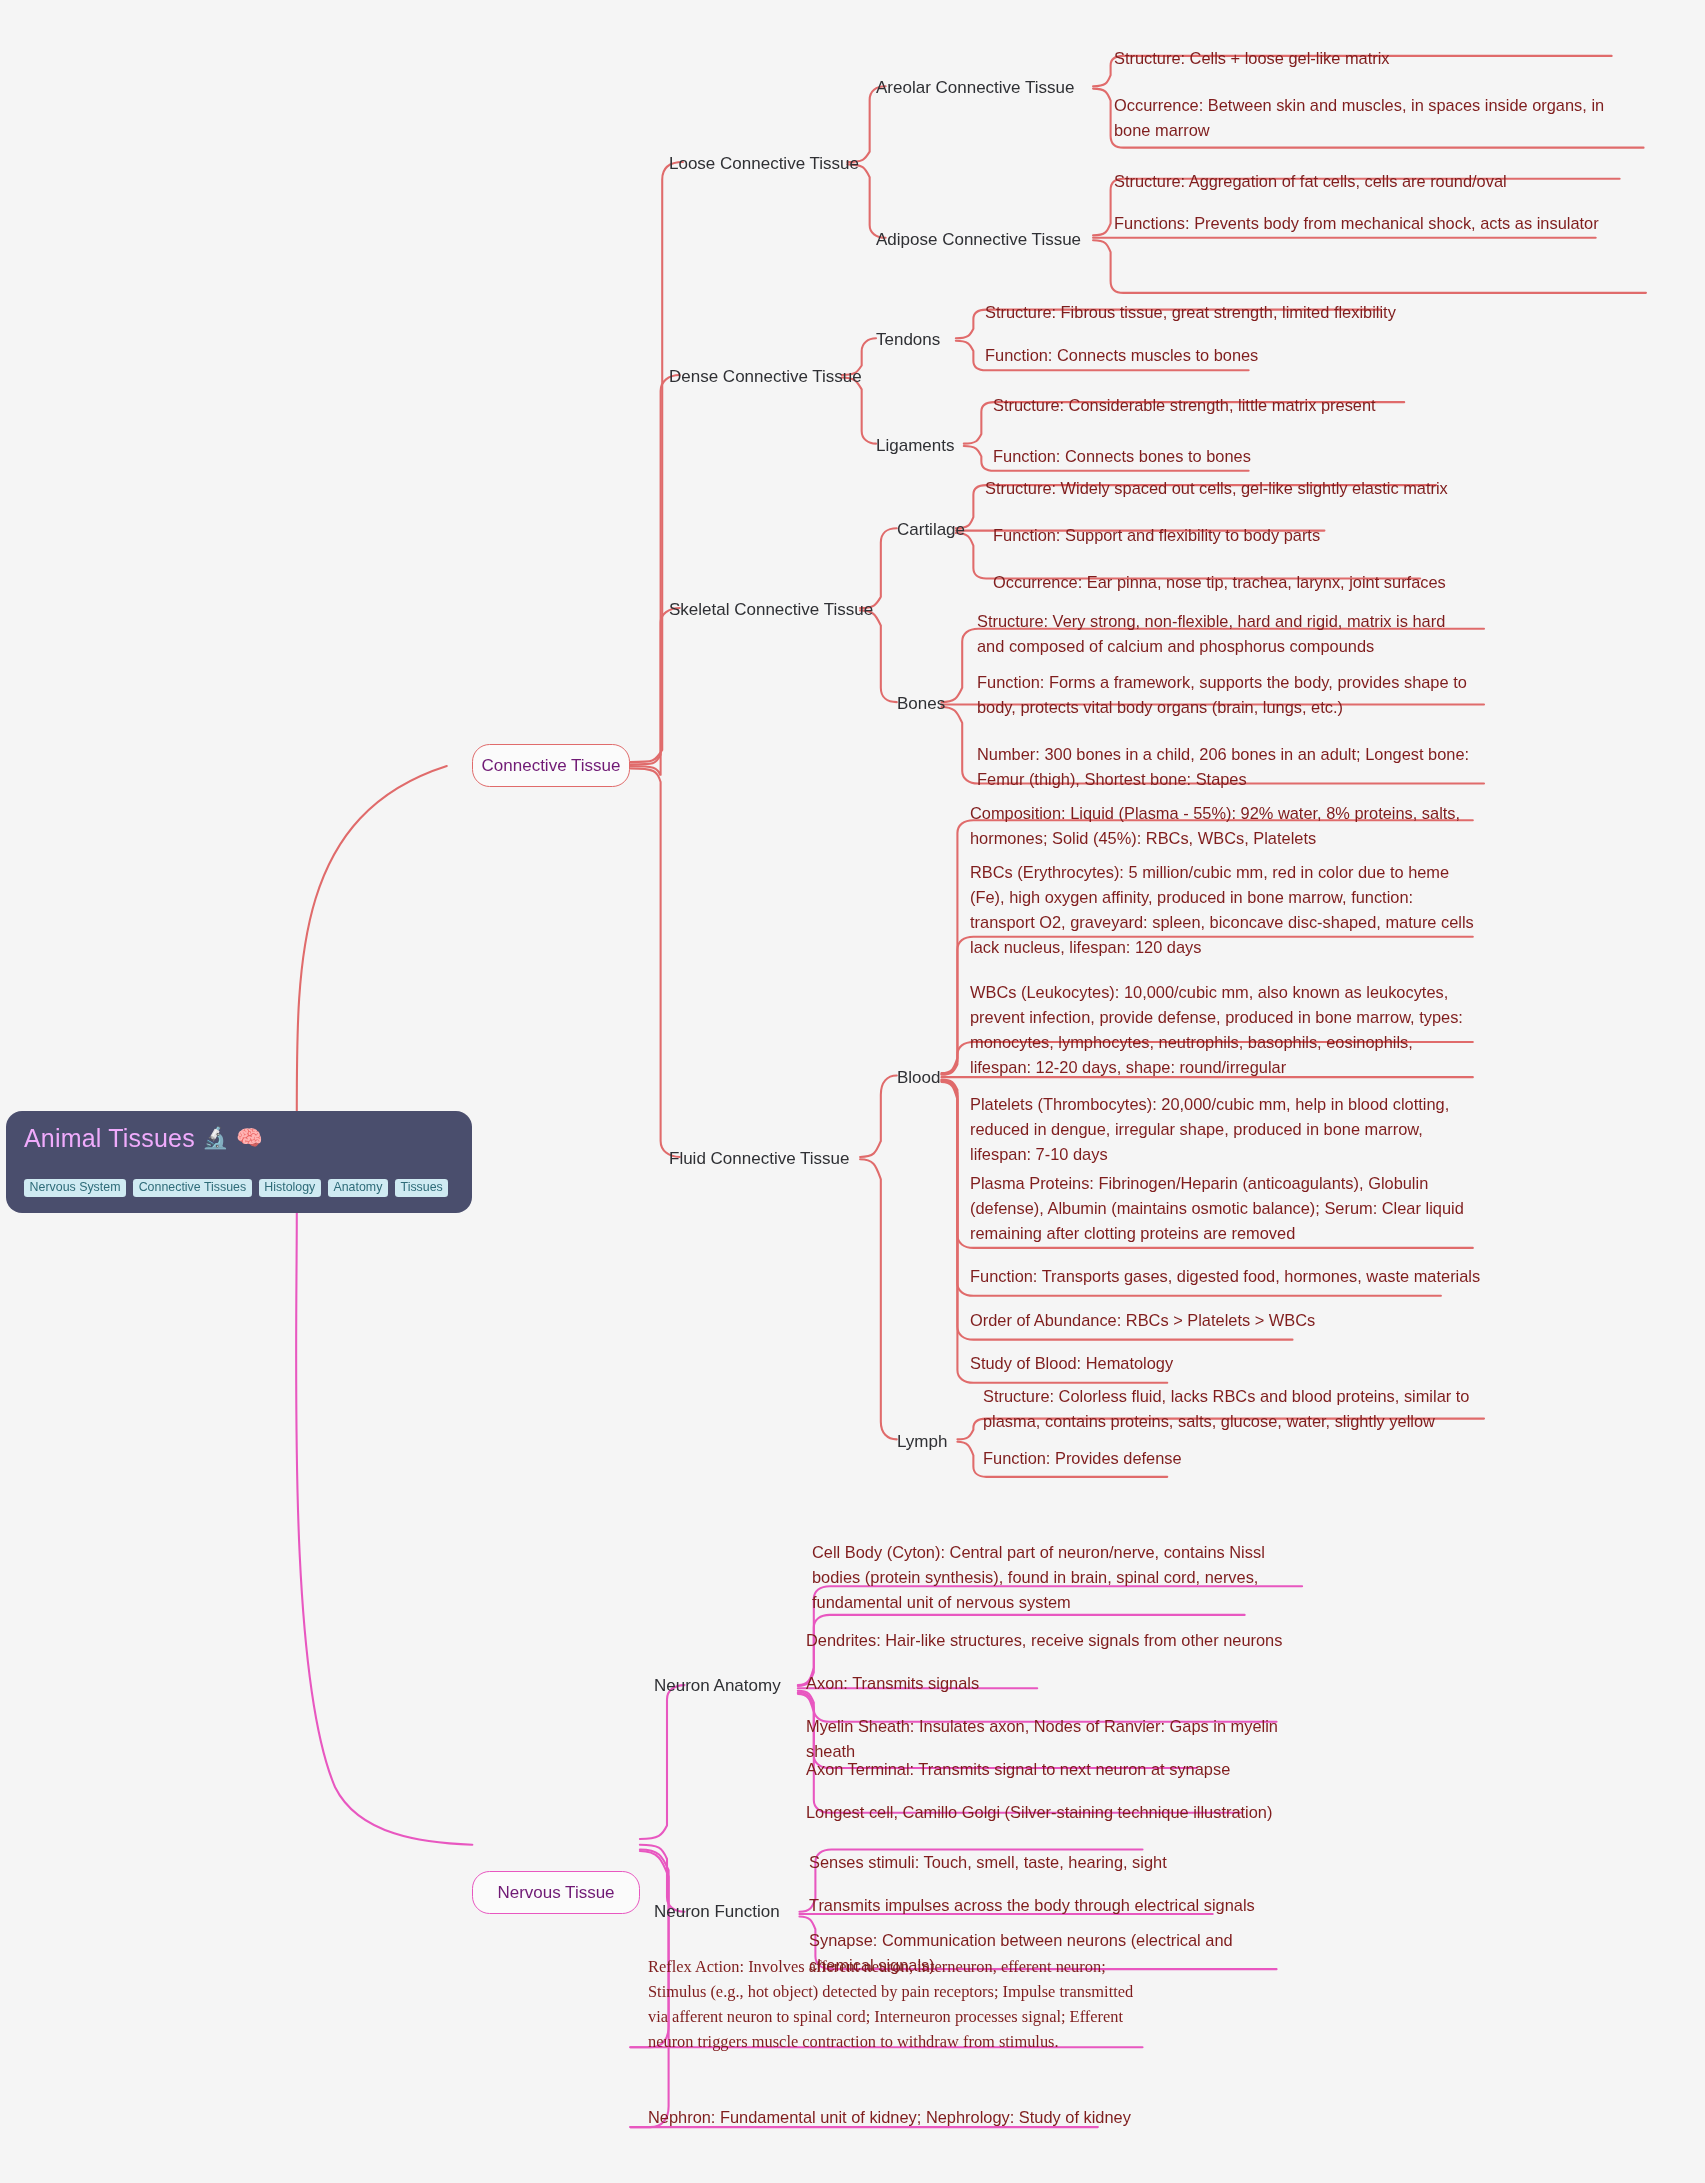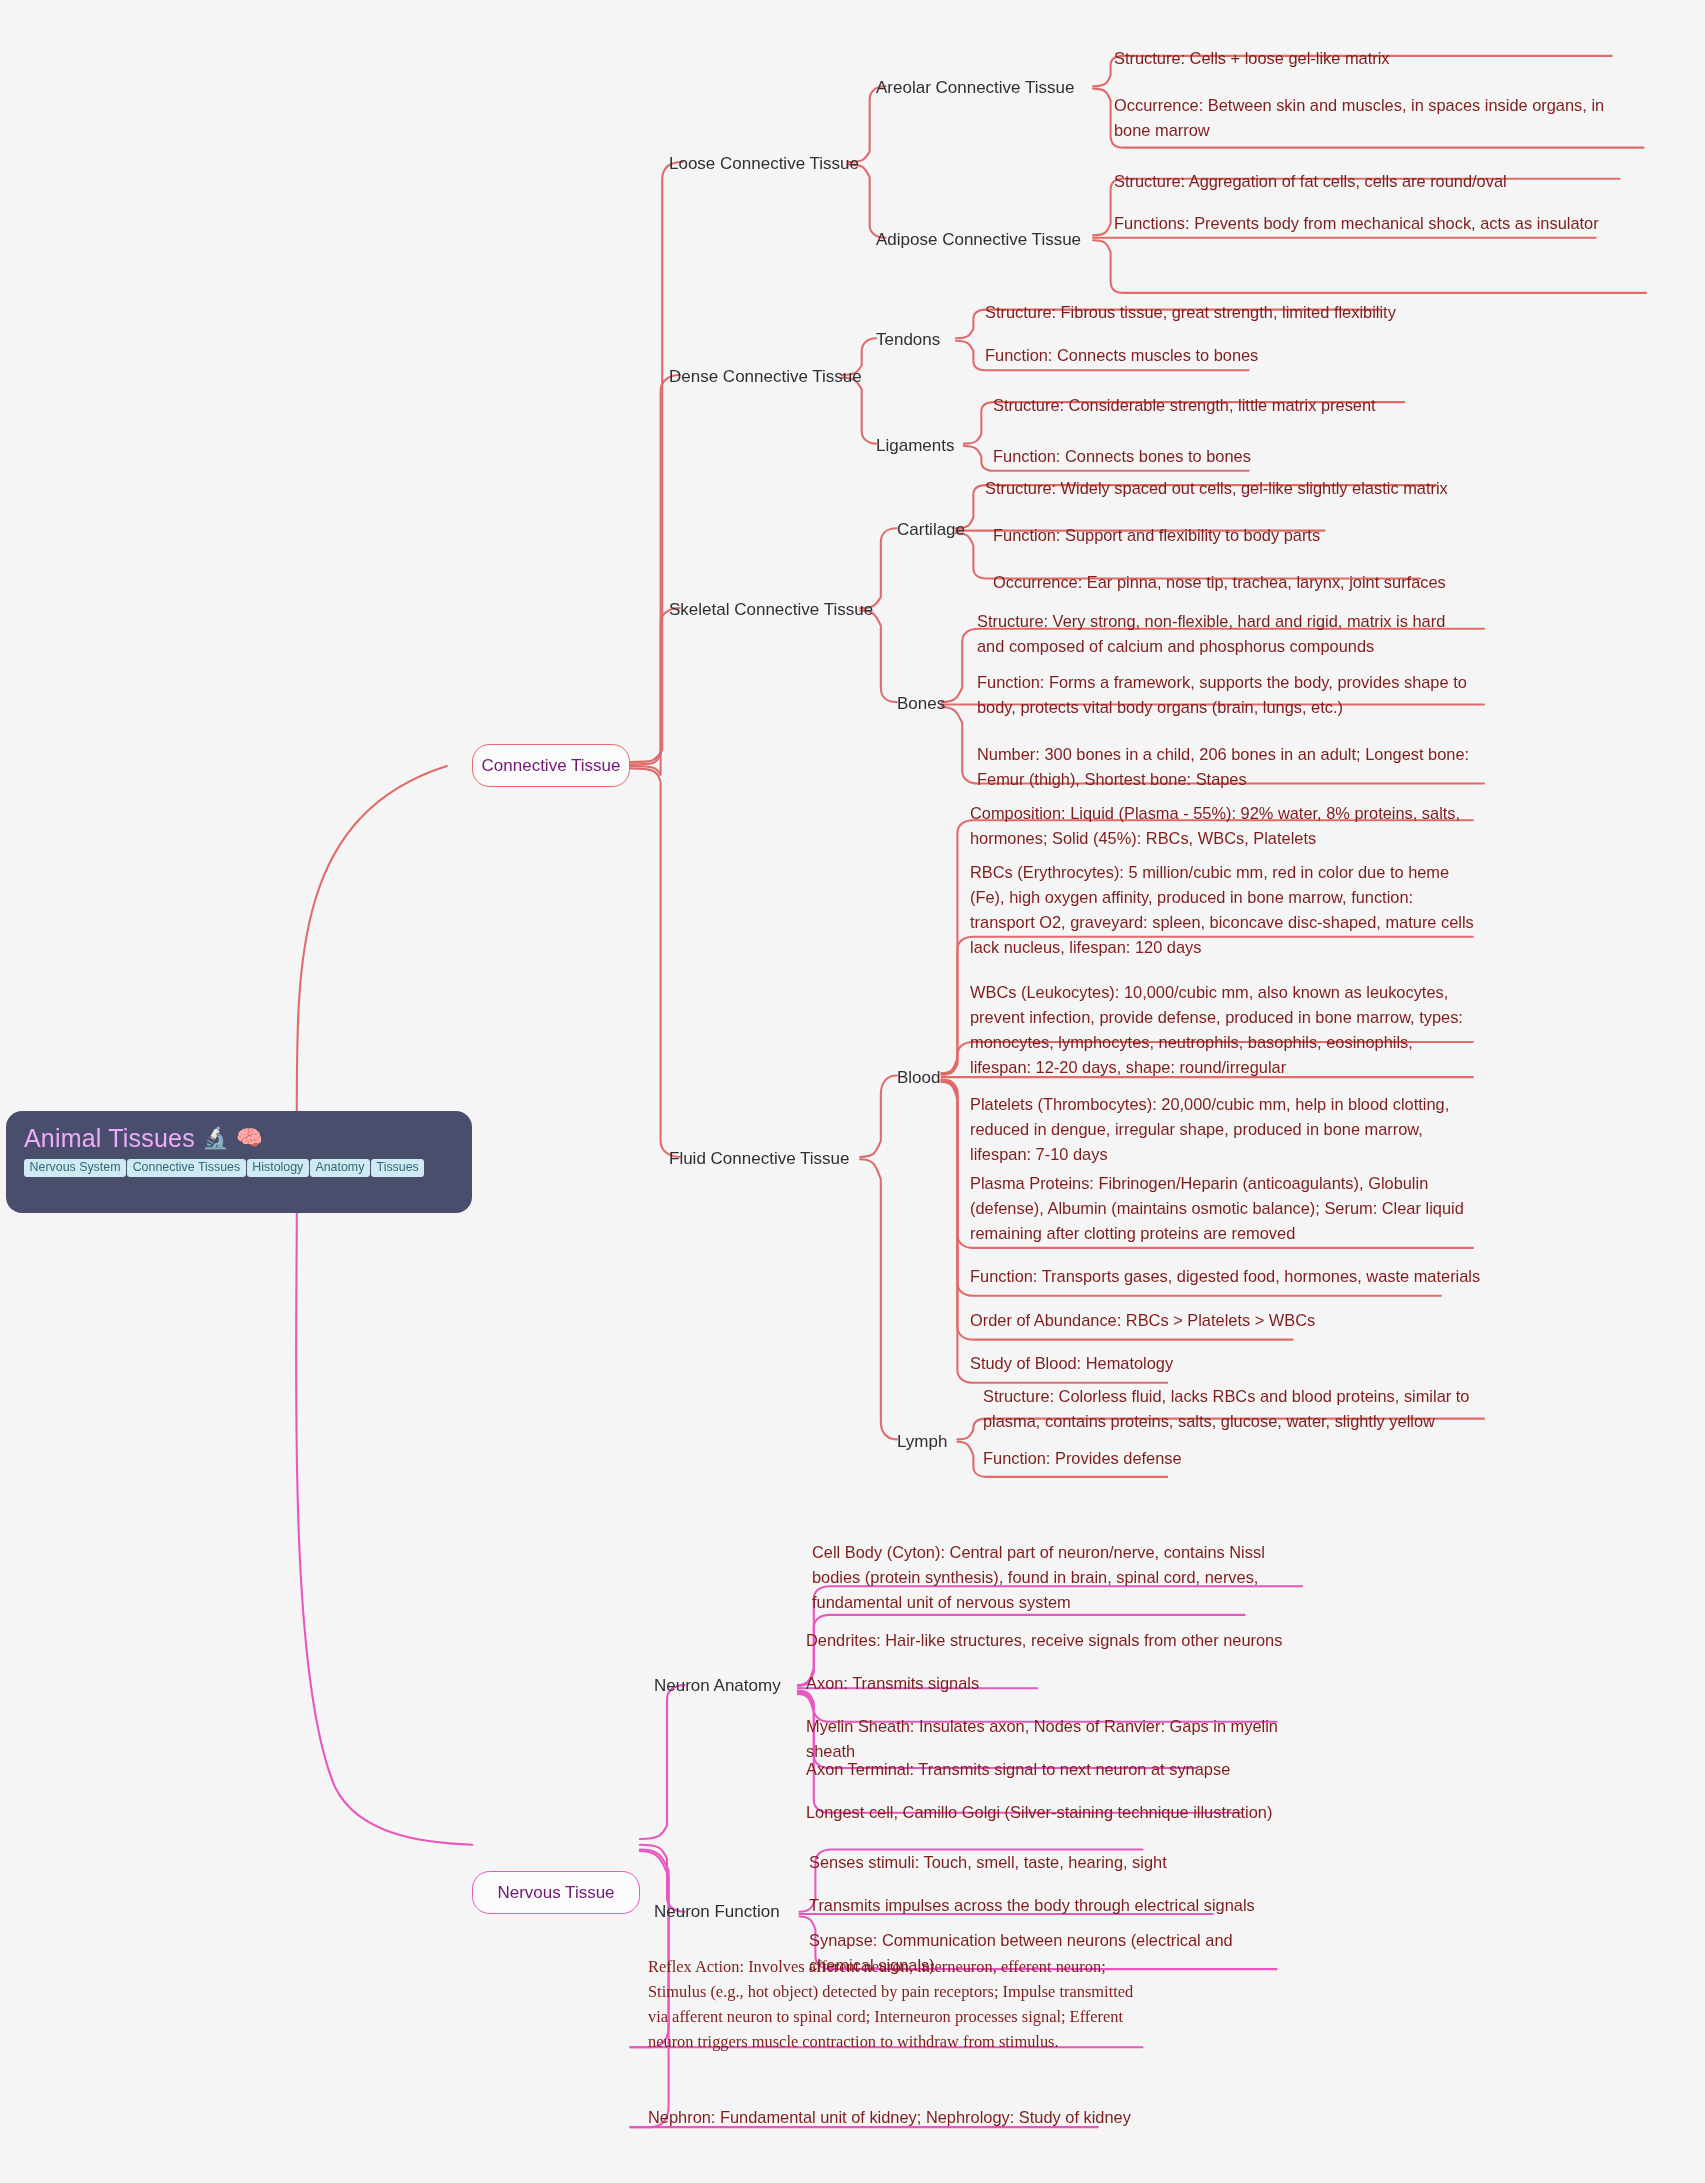--- a/index.html
+++ b/index.html
@@ -28,21 +28,21 @@
   #root{
     position:absolute;
     left:6.4px;top:1111px;width:466px;height:102px;
     background:#4a4e6d;border-radius:16px;
     box-sizing:border-box;padding:12.8px 17.6px 0 17.6px;
   }
   #root .title{
     font-size:25px;color:#f0abfc;letter-spacing:0.2px;
     display:flex;align-items:center;gap:7.2px;
   }
-  #root .tags{display:flex;gap:1px;margin-top:6px;flex-wrap:nowrap;}
+  #root .tags{display:flex;gap:7px;margin-top:26px;flex-wrap:nowrap;}
   #root .tag{
     background:#cfeaf2;color:#2e6b78;
     font-size:12.4px;border-radius:3.2px;padding:1.6px 5.6px 2.4px 5.6px;
     white-space:nowrap;
   }
   .emoji{font-size:21.5px;line-height:1;}
 </style>
 </head>
 <body>
 

